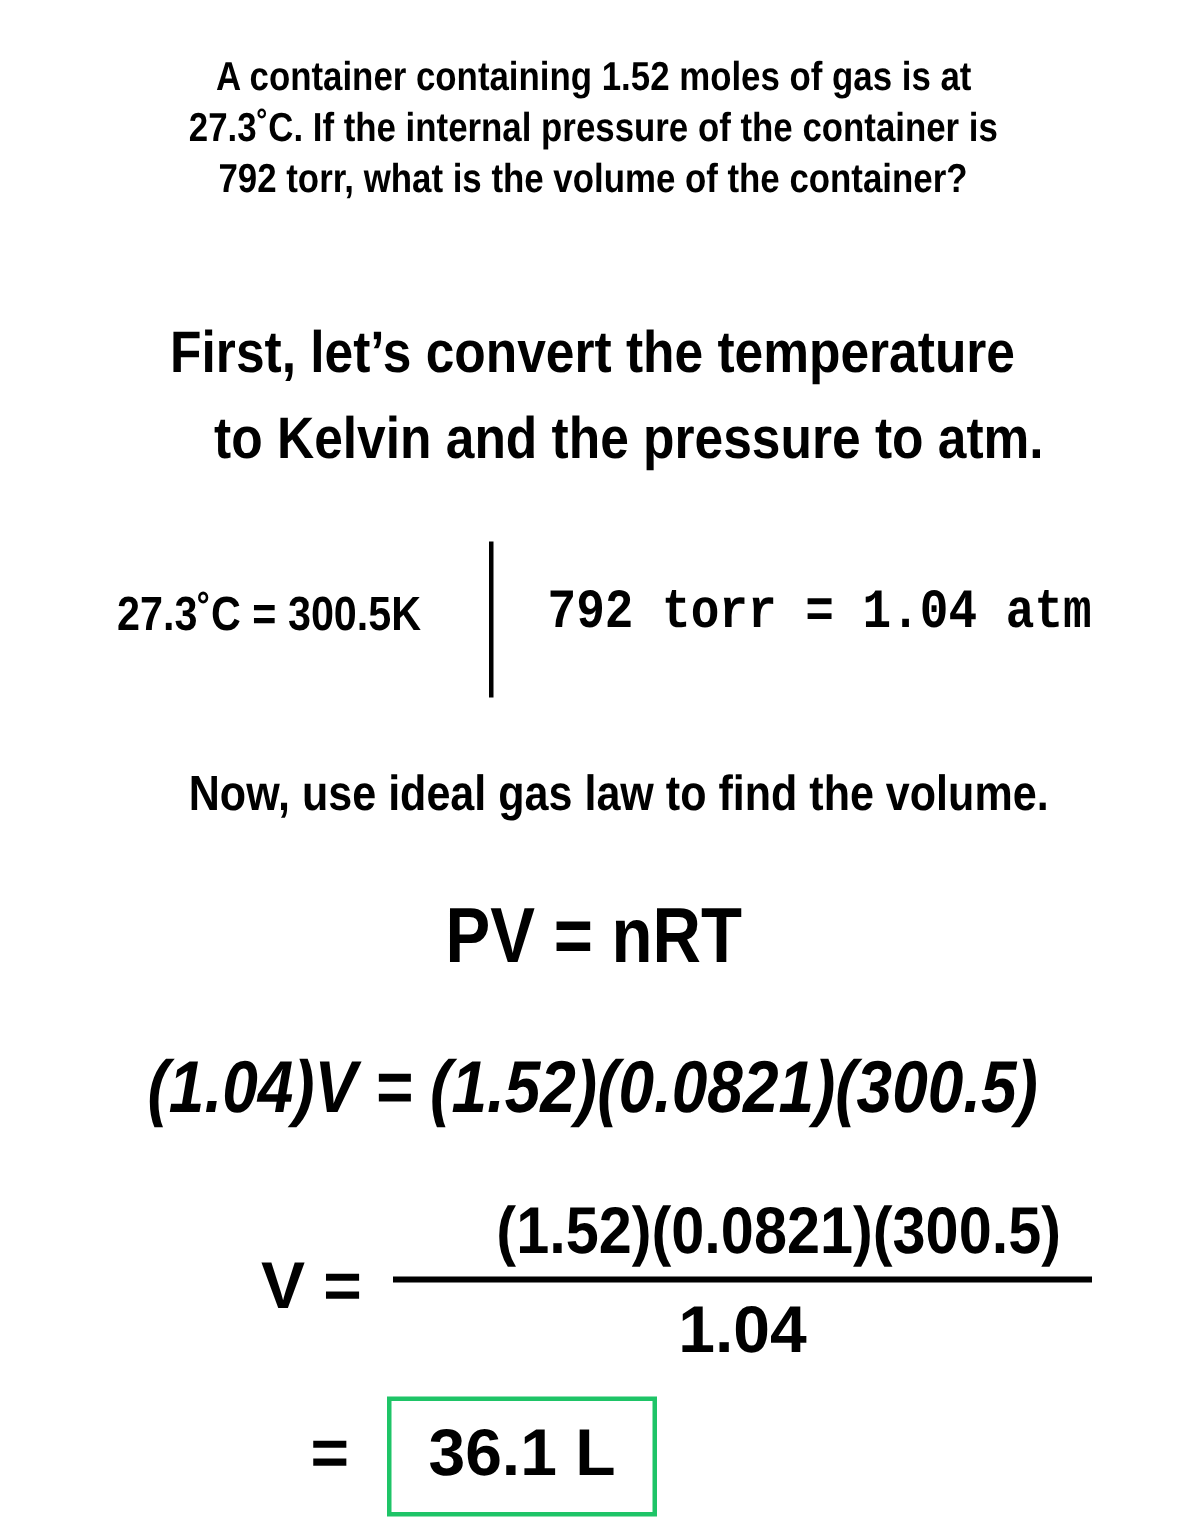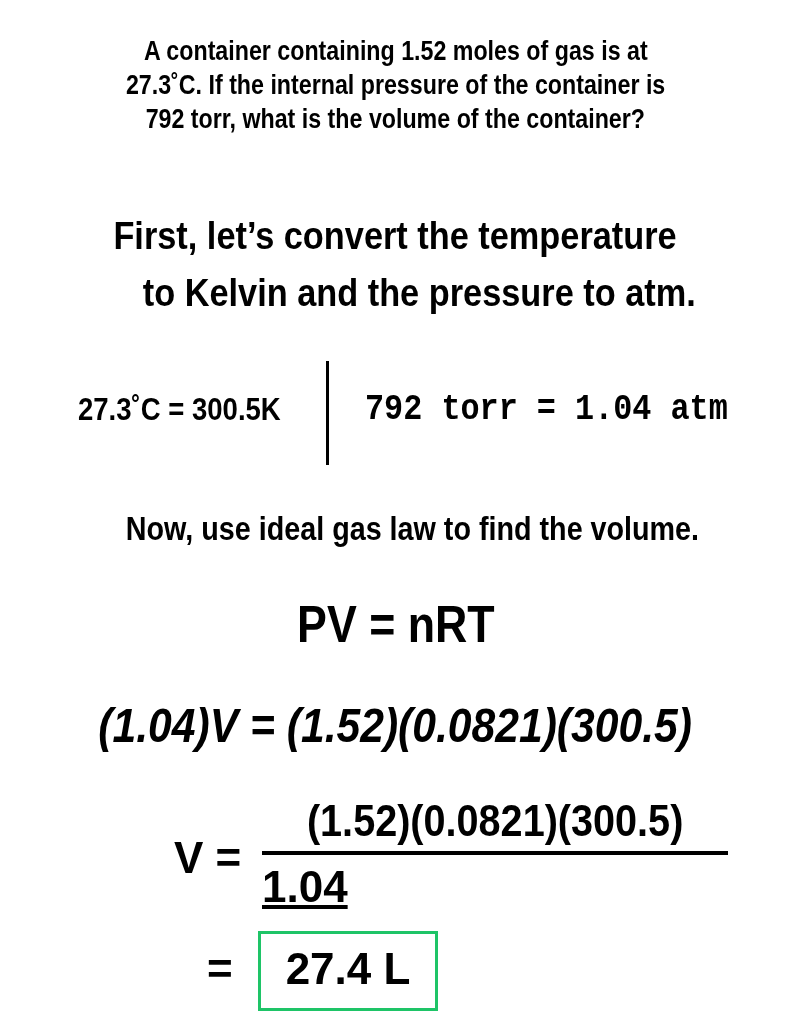--- a/index.html
+++ b/index.html
@@ -31,19 +31,19 @@
 <div class="divider"></div>
 <div class="abs" style="left:365px; top:388px; font-size:37px;font-family:Liberation Mono, monospace;"><span class="cond" style="transform:scaleX(0.86); transform-origin:left center;">792 torr = 1.04 atm</span></div>
 
 <div class="line" style="top:510px; font-size:33px;margin-left:17px;"><span class="cond" style="transform:scaleX(0.87);">Now, use ideal gas law to find the volume.</span></div>
 
 <div class="line" style="top:594px; font-size:52px;"><span class="cond" style="transform:scaleX(0.86);">PV = nRT</span></div>
 
 <div class="line" style="top:697px; font-size:49px;font-style:italic;"><span class="cond" style="transform:scaleX(0.87);">(1.04)V = (1.52)(0.0821)(300.5)</span></div>
 
 <div class="abs" style="left:174px; top:833px; font-size:44px;"><span>V =</span></div>
-<div class="abs" style="left:262px; width:466px; top:796px; font-size:44px; text-align:center;"><span class="cond" style="transform:scaleX(0.9);">(1.52)(0.0821)(300.5)</span></div>
+<div class="abs" style="left:262px; width:466px; top:796px; font-size:44px; text-align:right;"><span class="cond" style="transform:scaleX(0.9);">(1.52)(0.0821)(300.5)</span></div>
 <div class="frac-bar"></div>
-<div class="abs" style="left:262px; width:466px; top:862px; font-size:44px; text-decoration:underline;"><span>1.04</span></div>
+<div class="abs" style="left:262px; width:466px; top:862px; font-size:44px; text-align:center;"><span>1.04</span></div>
 
 <div class="abs" style="left:207px; top:944px; font-size:44px;"><span>=</span></div>
 <div class="answer-box"></div>
-<div class="abs" style="left:258px; width:180px; top:944px; font-size:44px; text-align:center;"><span>27.4 L</span></div>
+<div class="abs" style="left:258px; width:180px; top:944px; font-size:44px; text-align:center;"><span>36.1 L</span></div>
 
 </body></html>

